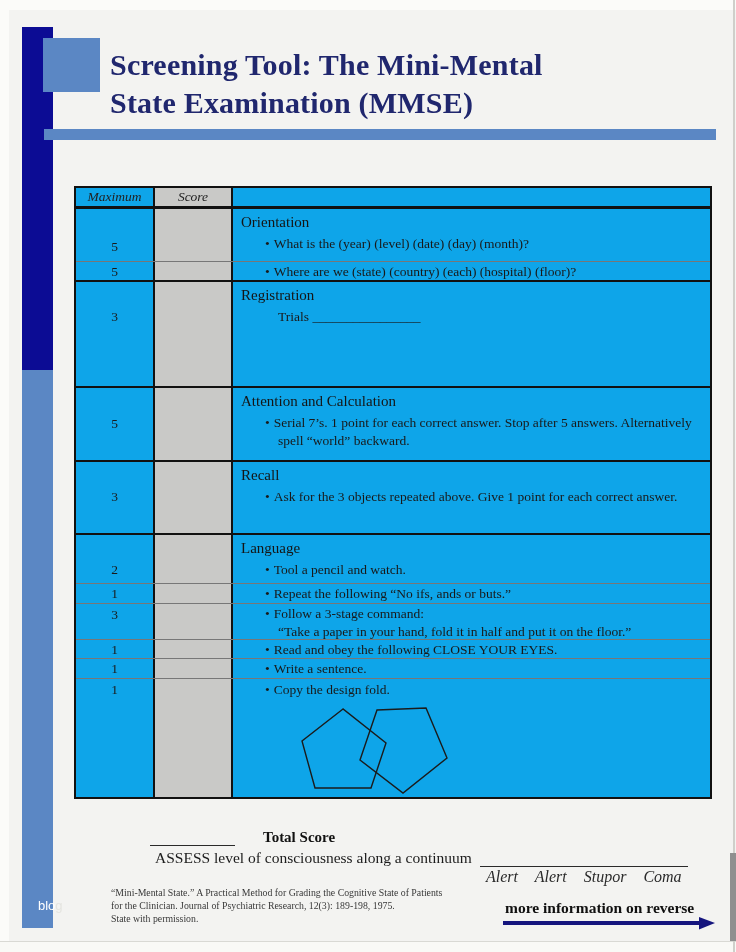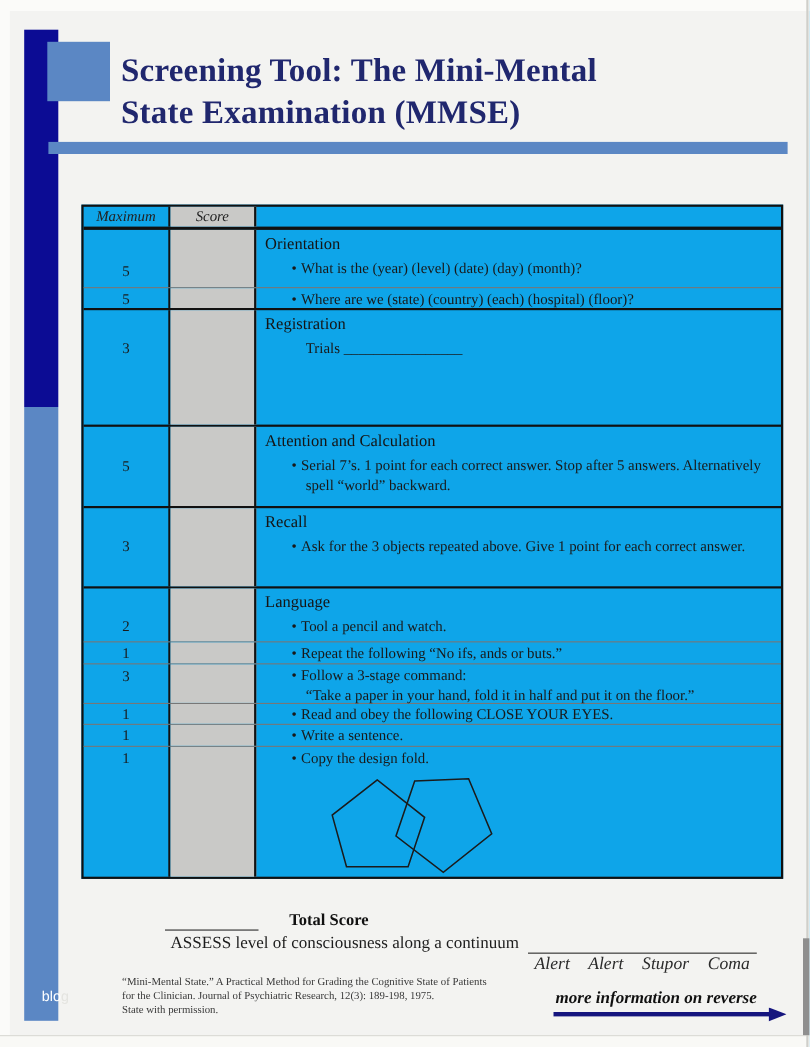--- a/index.html
+++ b/index.html
@@ -60,21 +60,21 @@
   
   .total-line { left:150px; top:829px; display:flex; align-items:flex-end; font-size:15px;gap:16px; }
   .total-line .blank { width:85px; margin-right:12px; height:16px; }
   .total-line .lbl { font-weight:bold; color:#111; }
   .assess-line { left:155px; top:849px; width:533px; display:flex; align-items:flex-end; font-size:15.5px; color:#1c1c1c; }
   .assess-line .blank { flex:1; margin-left:8px; height:17px; }
   .continuum { left:486px; top:868px; font-style:italic; font-size:16px; color:#2a2a2a; }
   .continuum span { margin-right:13px; }
   .citation { left:78px; top:887px; width:395px; font-size:9.8px; line-height:12.8px; color:#383838;margin-left:33px; }
   .citation .ital { }
-  .more-info { left:505px; top:899px; font-weight:bold; font-style:italic; font-size:15.5px; color:#101010; }
+  .more-info { left:505px; top:899px; font-weight:bold; font-size:15.5px; color:#101010; }
   .arrow-wrap { left:503px; top:916px; }
   .watermark { left:38px; top:898px; font-family:"Liberation Sans", sans-serif; font-size:13px; color:#ffffff; z-index:4; }
   .watermark .g { color:#e4e4e0; }
 </style>
 </head>
 <body>
 
 <div class="page">
 
   <div class="abs edge-top"></div>

